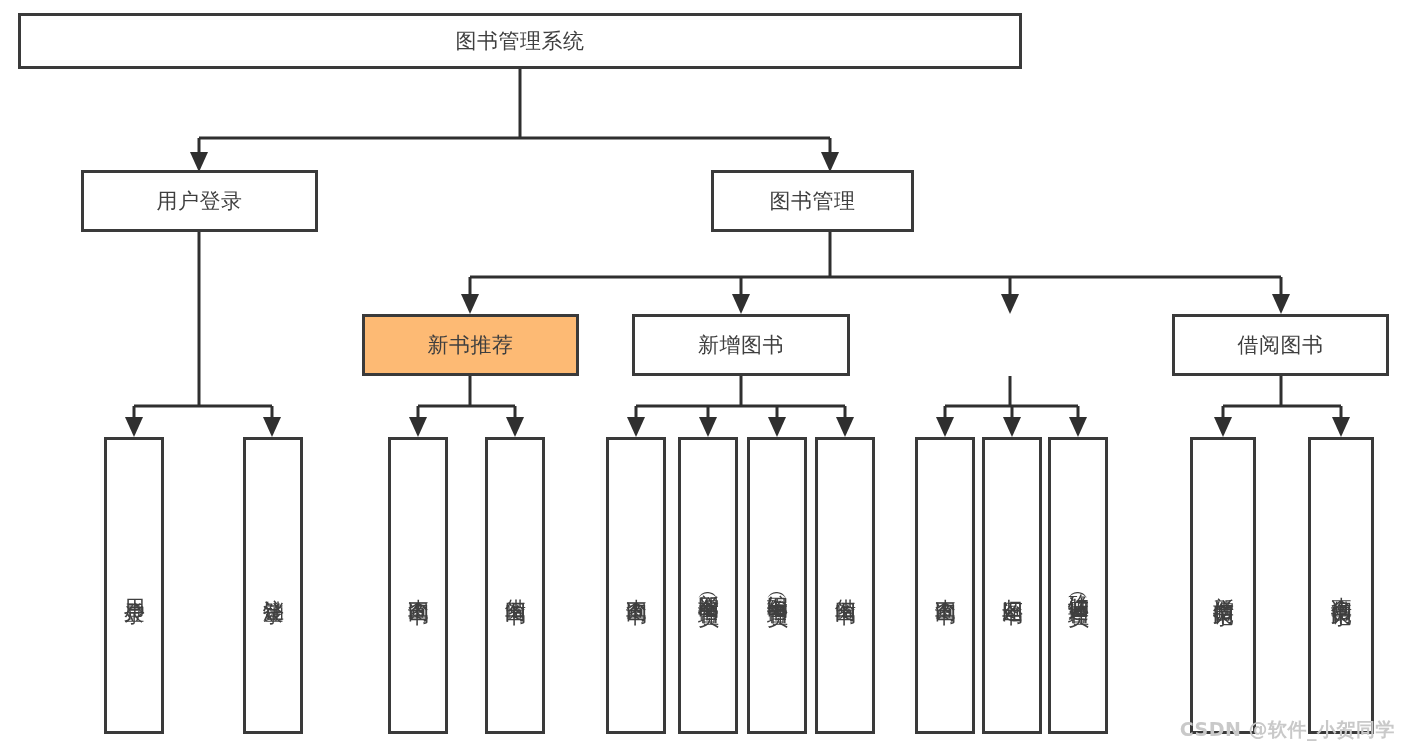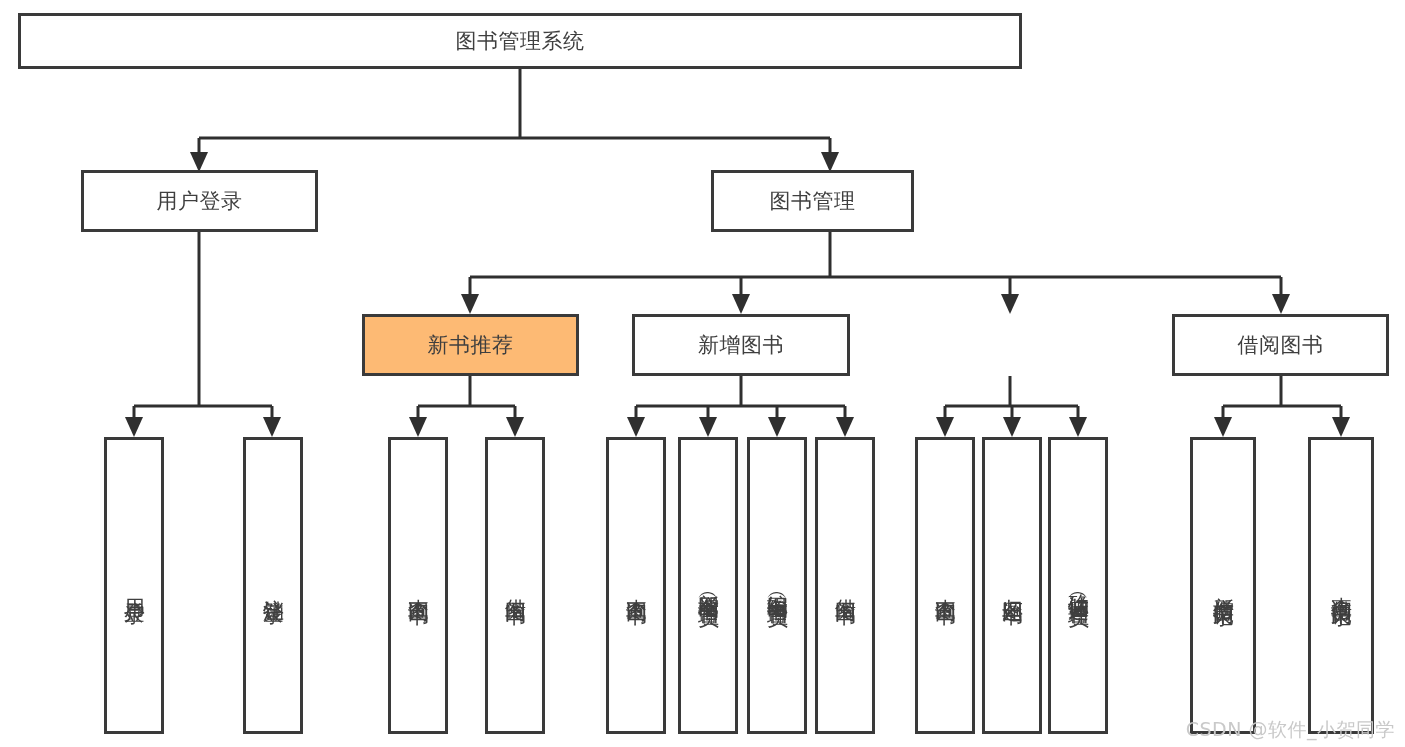--- a/index.html
+++ b/index.html
@@ -196,14 +196,14 @@
   <div class="node leaf" style="left: 1048px; top: 437px; width: 60px; height: 297px; border-color: rgb(58, 58, 58); background: rgb(255, 255, 255); color: rgb(63, 63, 63);">
     <span class="label">确认归还（管理员）</span>
   </div>
   <div class="node leaf" style="left: 1190px; top: 437px; width: 66px; height: 297px; border-color: rgb(58, 58, 58); background: rgb(255, 255, 255); color: rgb(63, 63, 63);">
     <span class="label">新增借阅记录</span>
   </div>
   <div class="node leaf" style="left: 1308px; top: 437px; width: 66px; height: 297px; border-color: rgb(58, 58, 58); background: rgb(255, 255, 255); color: rgb(63, 63, 63);">
     <span class="label">查询借阅记录</span>
   </div>
 
-  <div id="watermark" style="color: rgb(201, 201, 201);">CSDN @软件_小贺同学</div>
+  <div id="watermark" style="color: rgb(201, 201, 201); font-weight: bold;">CSDN @软件_小贺同学</div>
 </div>
 
 </body></html>

